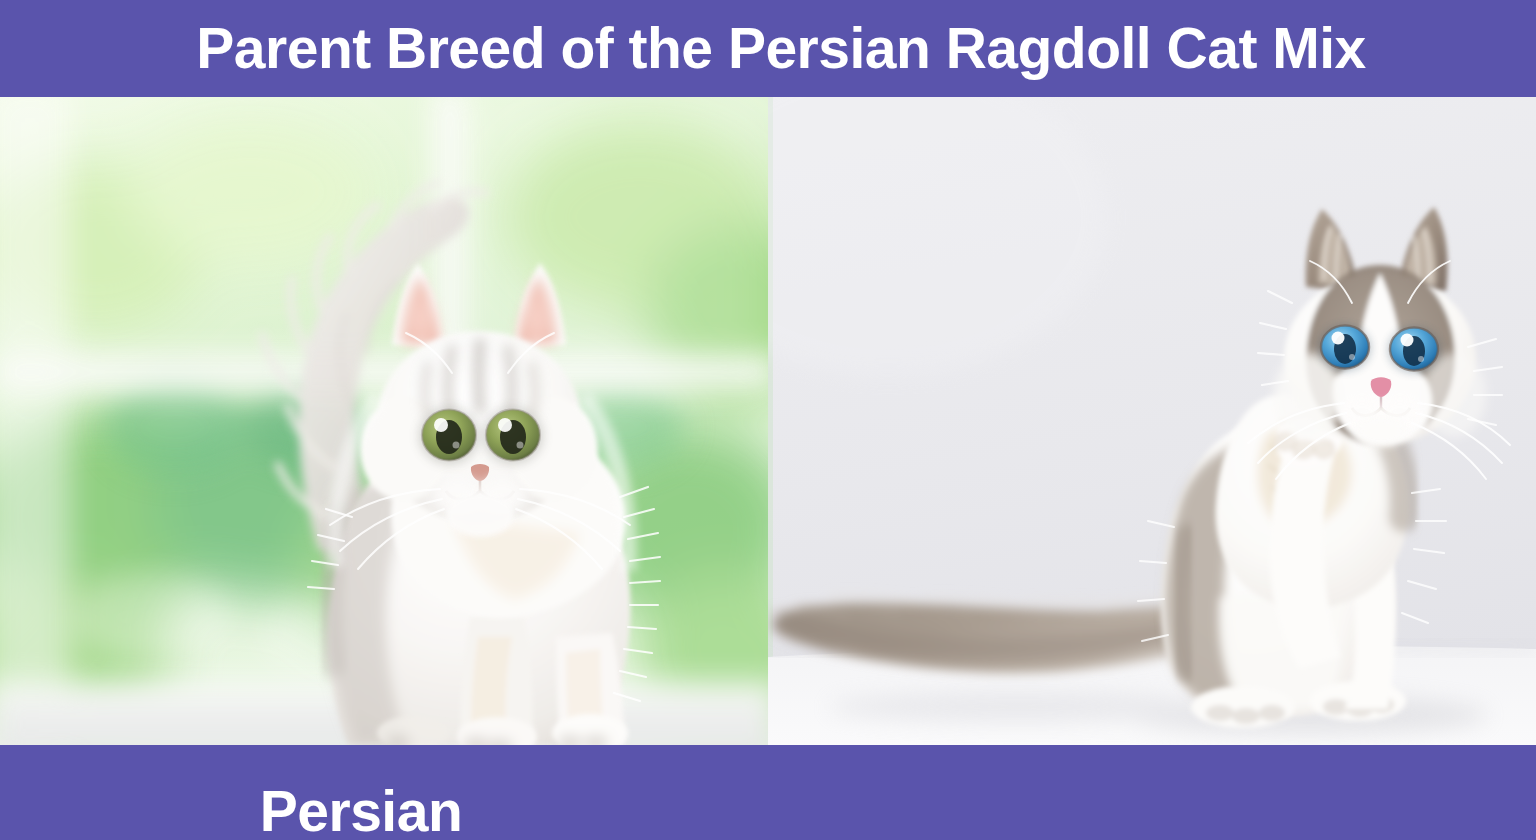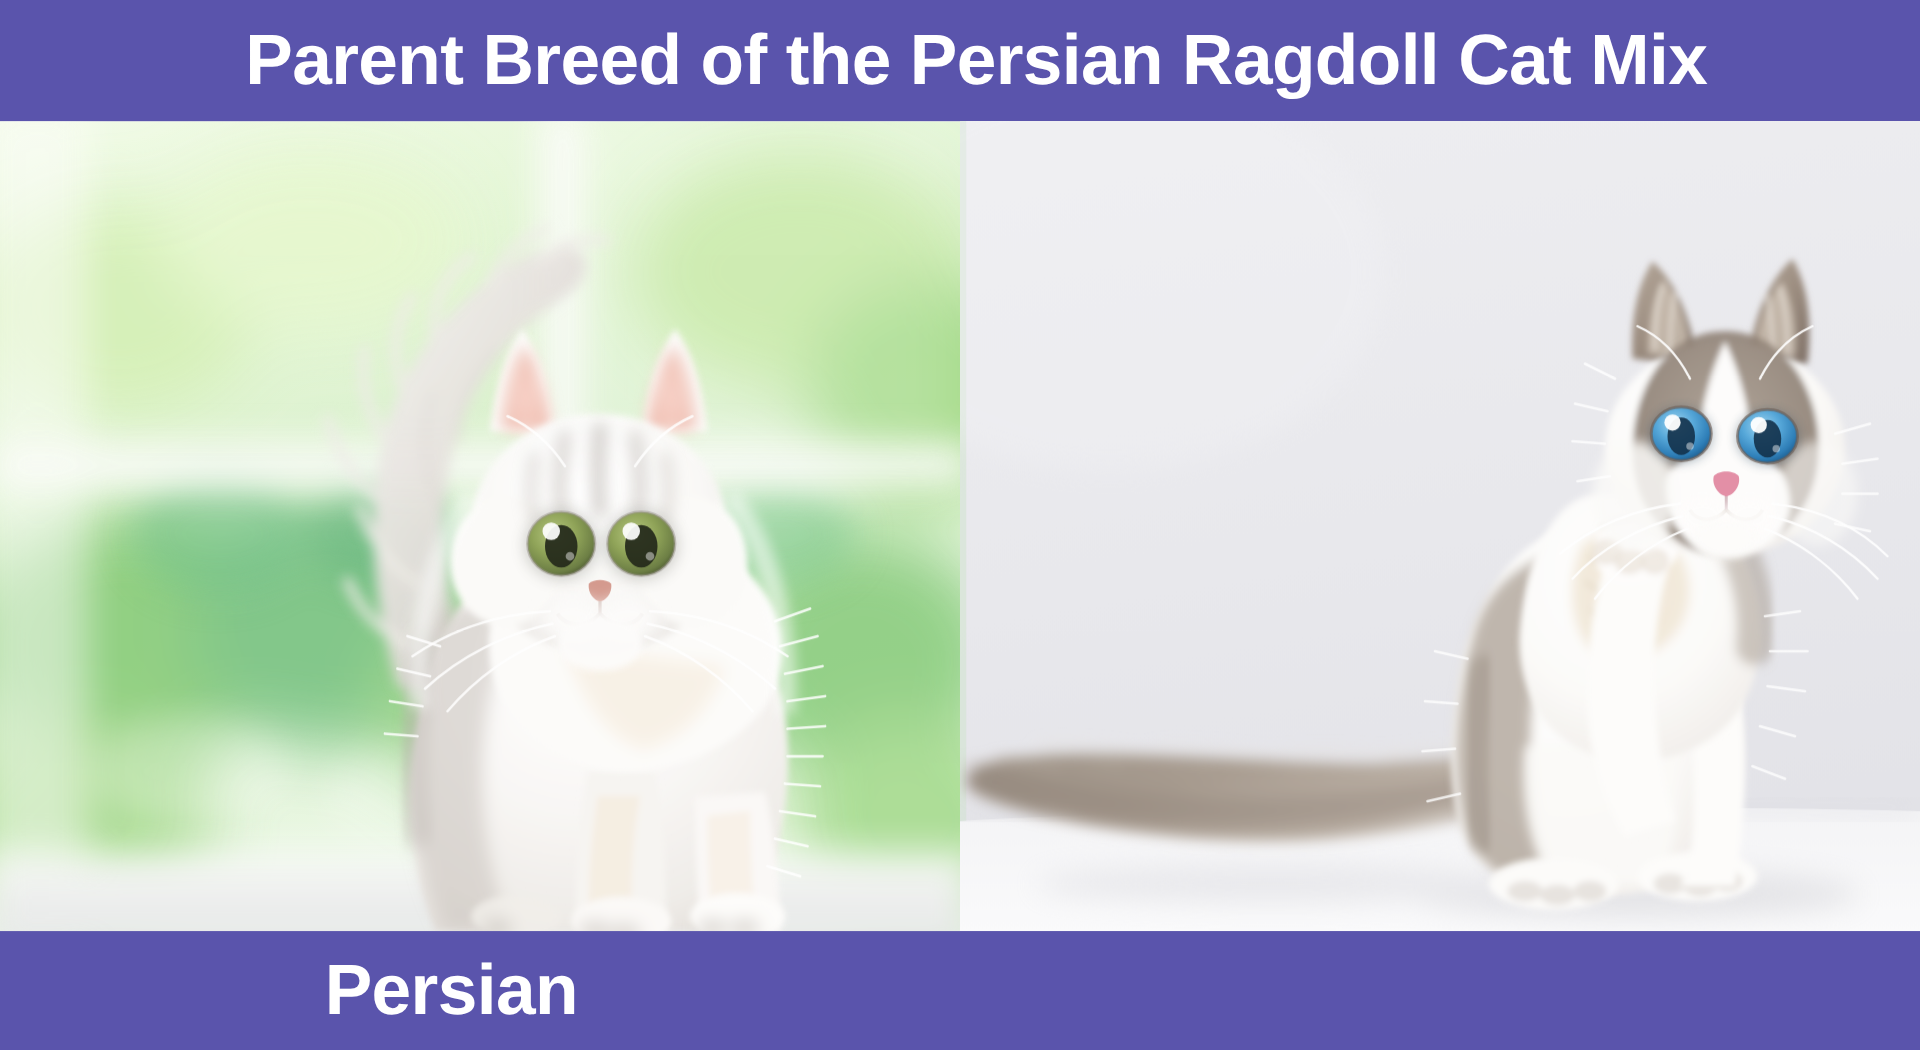--- a/index.html
+++ b/index.html
@@ -54,21 +54,21 @@
   
   .footer-bar {
     flex:1 1 auto;
     background:#5a54ac;
     display:flex;
     width:1536px;
   }
   .footer-cell {
     width:768px;
     display:flex;
-    align-items:center;
+    align-items:flex-end;
     justify-content:center;
     position:relative;
   }
   .footer-label {
     color:#ffffff;
     font-size:57px;
     font-weight:bold;
     line-height:1;
     letter-spacing:-0.5px;
     white-space:nowrap;

